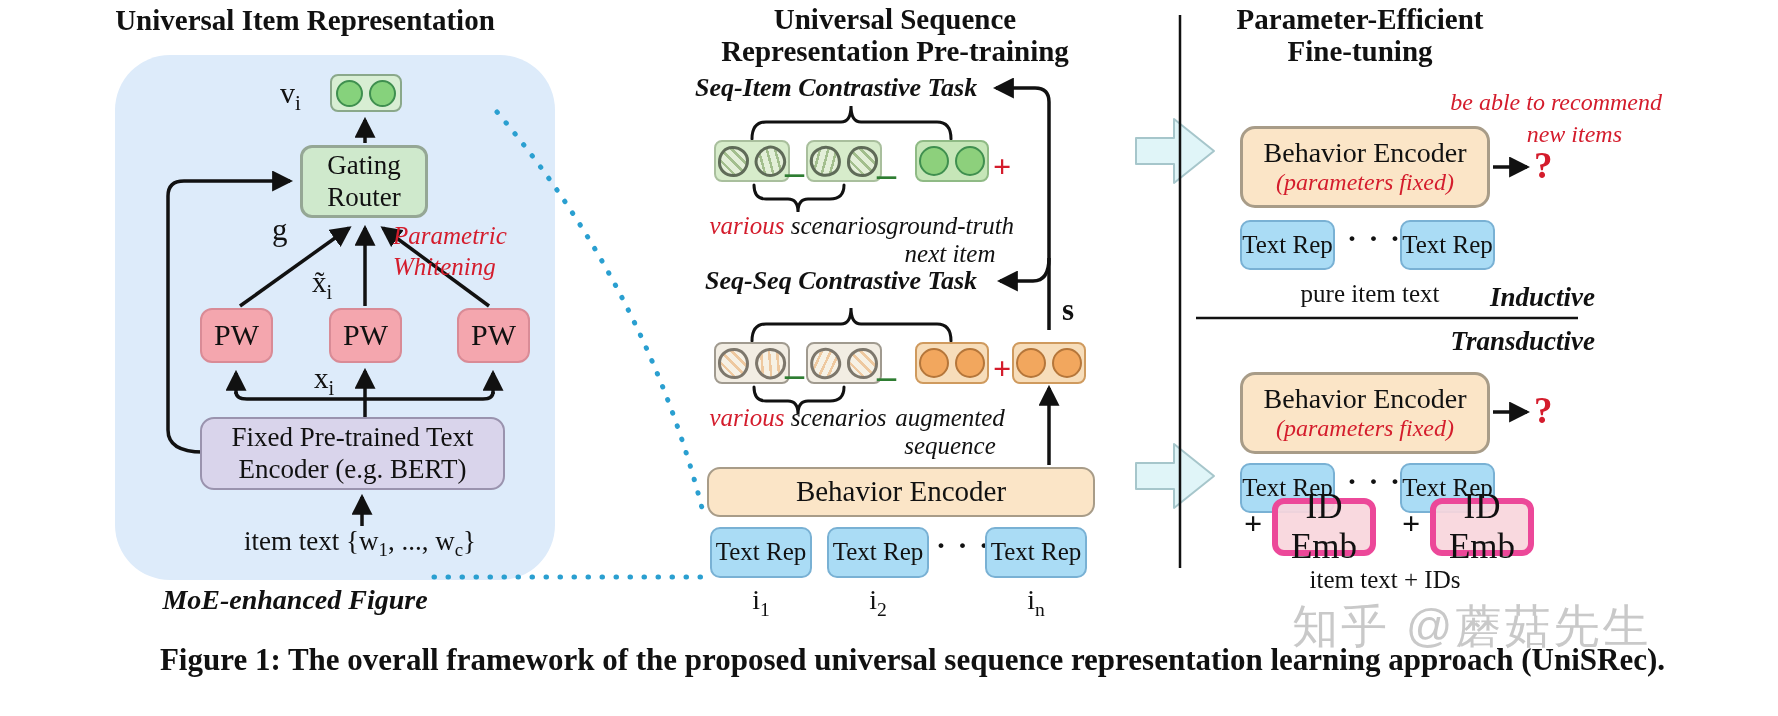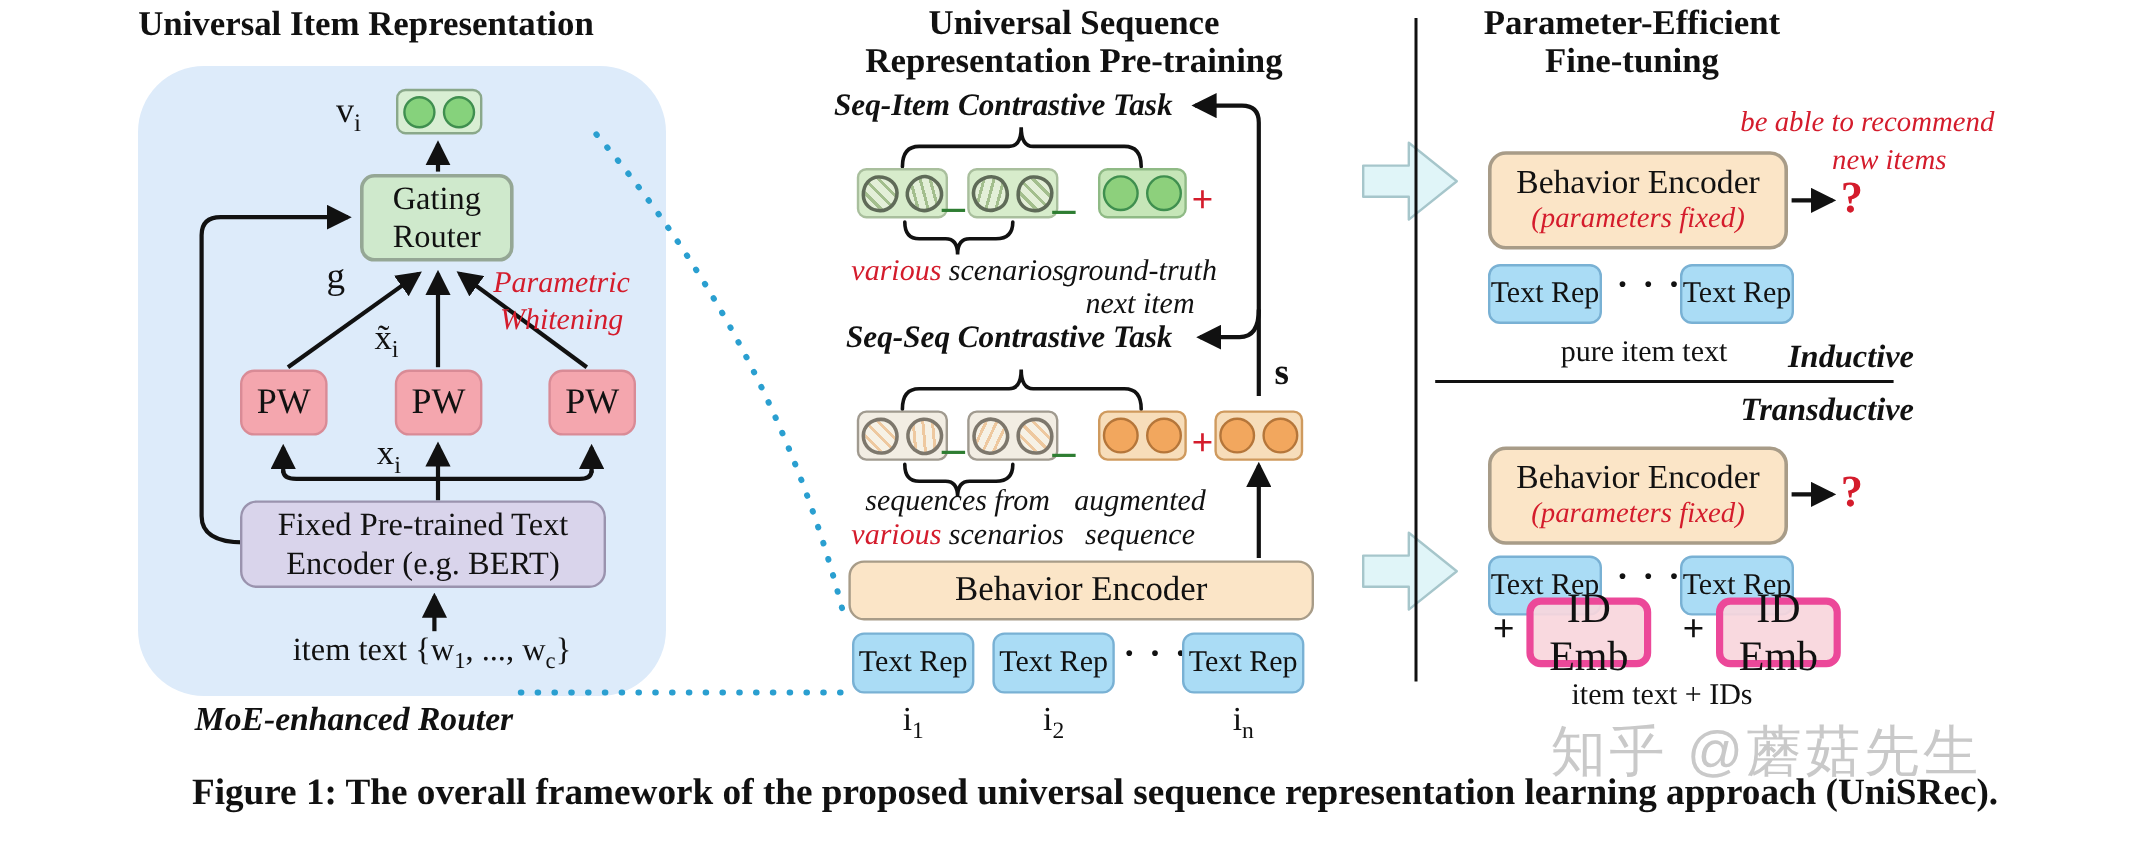--- a/index.html
+++ b/index.html
@@ -103,21 +103,21 @@
     <span class="circ v-solid"></span>
   </div>
 
   <div class="box" style="left:300px;top:145px;width:128px;height:73px;background:#cfe9cc;border:3px solid #95a795;border-radius:12px;font-size:27px;">
     <span>Gating</span>
     <span>Router</span>
   </div>
 
   <div class="abs math" style="left:272px;top:212px;font-size:31px;">g</div>
 
-  <div class="abs red" style="left:393px;top:220px;width:150px;text-align:center;font-style:italic;font-size:25px;line-height:1.25;">
+  <div class="abs red" style="left:393px;top:220px;width:150px;font-style:italic;font-size:25px;line-height:1.25;">
     <div>Parametric</div>
     <div>Whitening</div>
   </div>
 
   <div class="abs math" style="left:312px;top:266px;font-size:29px;">
     <span>x̃</span><sub>i</sub>
   </div>
 
   <div class="box" style="left:200px;top:308px;width:73px;height:55px;background:#f4a6ae;border:2.5px solid #d98b96;border-radius:12px;font-size:30px;">
     <span>PW</span>
@@ -135,21 +135,21 @@
 
   <div class="box" style="left:200px;top:417px;width:305px;height:73px;background:#d9d4eb;border:2.5px solid #9a93ae;border-radius:14px;font-size:27px;">
     <span>Fixed Pre-trained Text</span>
     <span>Encoder (e.g. BERT)</span>
   </div>
 
   <div class="abs" style="left:190px;top:526px;width:340px;text-align:center;font-size:27px;">
     <span>item text {</span><span class="math"><span>w</span><sub>1</sub></span><span>, ..., </span><span class="math"><span>w</span><sub>c</sub></span><span>}</span>
   </div>
 
-  <div class="abs" style="left:130px;top:584px;width:330px;text-align:center;font-weight:bold;font-style:italic;font-size:28px;">MoE-enhanced Router</div>
+  <div class="abs" style="left:130px;top:584px;width:330px;text-align:center;font-weight:bold;font-style:italic;font-size:28px;">MoE-enhanced Figure</div>
 
   <div class="title" style="left:660px;top:3px;width:470px;">
     <div>Universal Sequence</div>
     <div>Representation Pre-training</div>
   </div>
 
   <div class="tasktitle" style="left:695px;top:73px;">Seq-Item Contrastive Task</div>
 
   <div class="vecbox" style="left:714px;top:140px;width:76px;height:42px;background:#d7eccb;border:2px solid #a9bf9d;border-radius:8px;">
     <span class="circ g-hatch"></span>
@@ -193,21 +193,20 @@
   </div>
   <div class="vecbox" style="left:1012px;top:342px;width:74px;height:42px;background:#f7ddba;border:2px solid #cf9a5e;border-radius:8px;">
     <span class="circ o-solid"></span>
     <span class="circ o-solid"></span>
   </div>
   <span class="sign minus" style="left:785px;top:355px;">–</span>
   <span class="sign minus" style="left:877px;top:357px;">–</span>
   <span class="sign plus" style="left:993px;top:352px;">+</span>
 
   <div class="cap" style="left:688px;top:404px;width:220px;">
-    <div>sequences from</div>
     <div><span class="red">various</span><span> scenarios</span></div>
   </div>
   <div class="cap" style="left:850px;top:404px;width:200px;">
     <div>augmented</div>
     <div>sequence</div>
   </div>
 
   <div class="box benc" style="left:707px;top:467px;width:388px;height:50px;font-size:29px;">
     <span>Behavior Encoder</span>
   </div>

